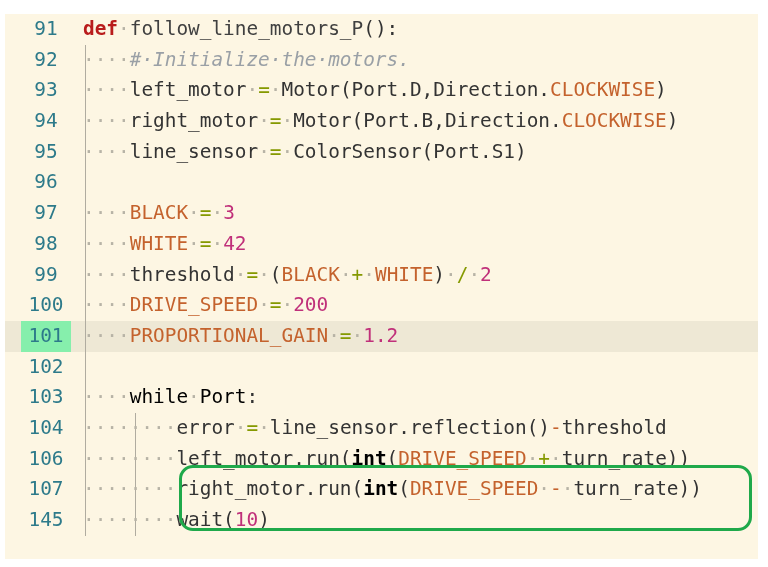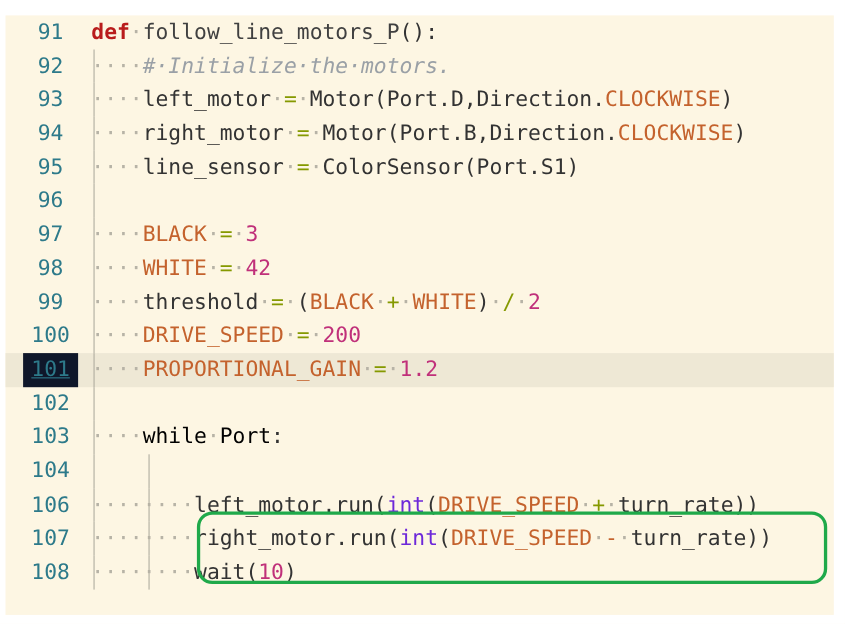--- a/index.html
+++ b/index.html
@@ -26,21 +26,21 @@
     }
     .line {
       position: relative;
       height: 30.7px;
       line-height: 30.7px;
       white-space: pre;
     }
     .line.highlight {
       background: #eee8d5;
     }
-    .line.highlight .gutter { background: #0f172a; text-decoration: underline; }
+    .line.highlight .gutter { background: #86efac; }
     .gutter {
       position: absolute;
       left: 16px;
       top: 0;
       width: 50px;
       text-align: center;
       color: #2d7a8a;
       height: 100%;
     }
     .code {
@@ -57,21 +57,21 @@
       background: #b0aca0;
     }
     .ws { color: #b7b3a6; }
     .kw { color: #b91c1c; font-weight: bold; }
     .fn { color: #404040; }
     .cm { color: #9aa0a6; font-style: italic; }
     .const { color: #c4622d; text-align: right; }
     .num { color: #c0307a; }
     .op { color: #859900; }
     .kw2 { color: #000000; }
-    .builtin { color: #6d28d9; }
+    .builtin { color: #000000; font-weight: bold; }
     .plain { color: #333333; }
     .focus-box {
       position: absolute;
       left: 179px;
       top: 465px;
       width: 573px;
       height: 66px;
       border: 3.5px solid #1fa94a;
       border-radius: 14px;
       box-sizing: border-box;
@@ -155,39 +155,40 @@
   <div class="line">
     <span class="gutter">103</span>
     <span class="indent-guide" style="left:80px"></span>
     <span class="code"><span class="ws">····</span><span class="kw2">while</span><span class="ws">·</span><span class="kw2">Port</span><span class="plain">:</span></span>
   </div>
 
   <div class="line">
     <span class="gutter">104</span>
     <span class="indent-guide" style="left:80px"></span>
     <span class="indent-guide" style="left:130px"></span>
+    <span class="code"><span class="ws">········</span><span class="plain">error</span><span class="ws">·</span><span class="op">=</span><span class="ws">·</span><span class="plain">line_sensor.reflection()</span><span class="const">-</span><span class="plain">threshold</span></span>
   </div>
 
 
   <div class="line">
     <span class="gutter">106</span>
     <span class="indent-guide" style="left:80px"></span>
     <span class="indent-guide" style="left:130px"></span>
     <span class="code"><span class="ws">········</span><span class="plain">left_motor.run(</span><span class="builtin">int</span><span class="plain">(</span><span class="const">DRIVE_SPEED</span><span class="ws">·</span><span class="op">+</span><span class="ws">·</span><span class="plain">turn_rate))</span></span>
   </div>
 
   <div class="line">
     <span class="gutter">107</span>
     <span class="indent-guide" style="left:80px"></span>
     <span class="indent-guide" style="left:130px"></span>
     <span class="code"><span class="ws">········</span><span class="plain">right_motor.run(</span><span class="builtin">int</span><span class="plain">(</span><span class="const">DRIVE_SPEED</span><span class="ws">·</span><span class="const">-</span><span class="ws">·</span><span class="plain">turn_rate))</span></span>
   </div>
 
   <div class="line">
-    <span class="gutter">108</span>
+    <span class="gutter">145</span>
     <span class="indent-guide" style="left:80px"></span>
     <span class="indent-guide" style="left:130px"></span>
     <span class="code"><span class="ws">········</span><span class="plain">wait(</span><span class="num">10</span><span class="plain">)</span></span>
   </div>
 
 </div>
 
 <div class="focus-box"></div>
 
 </body></html>

